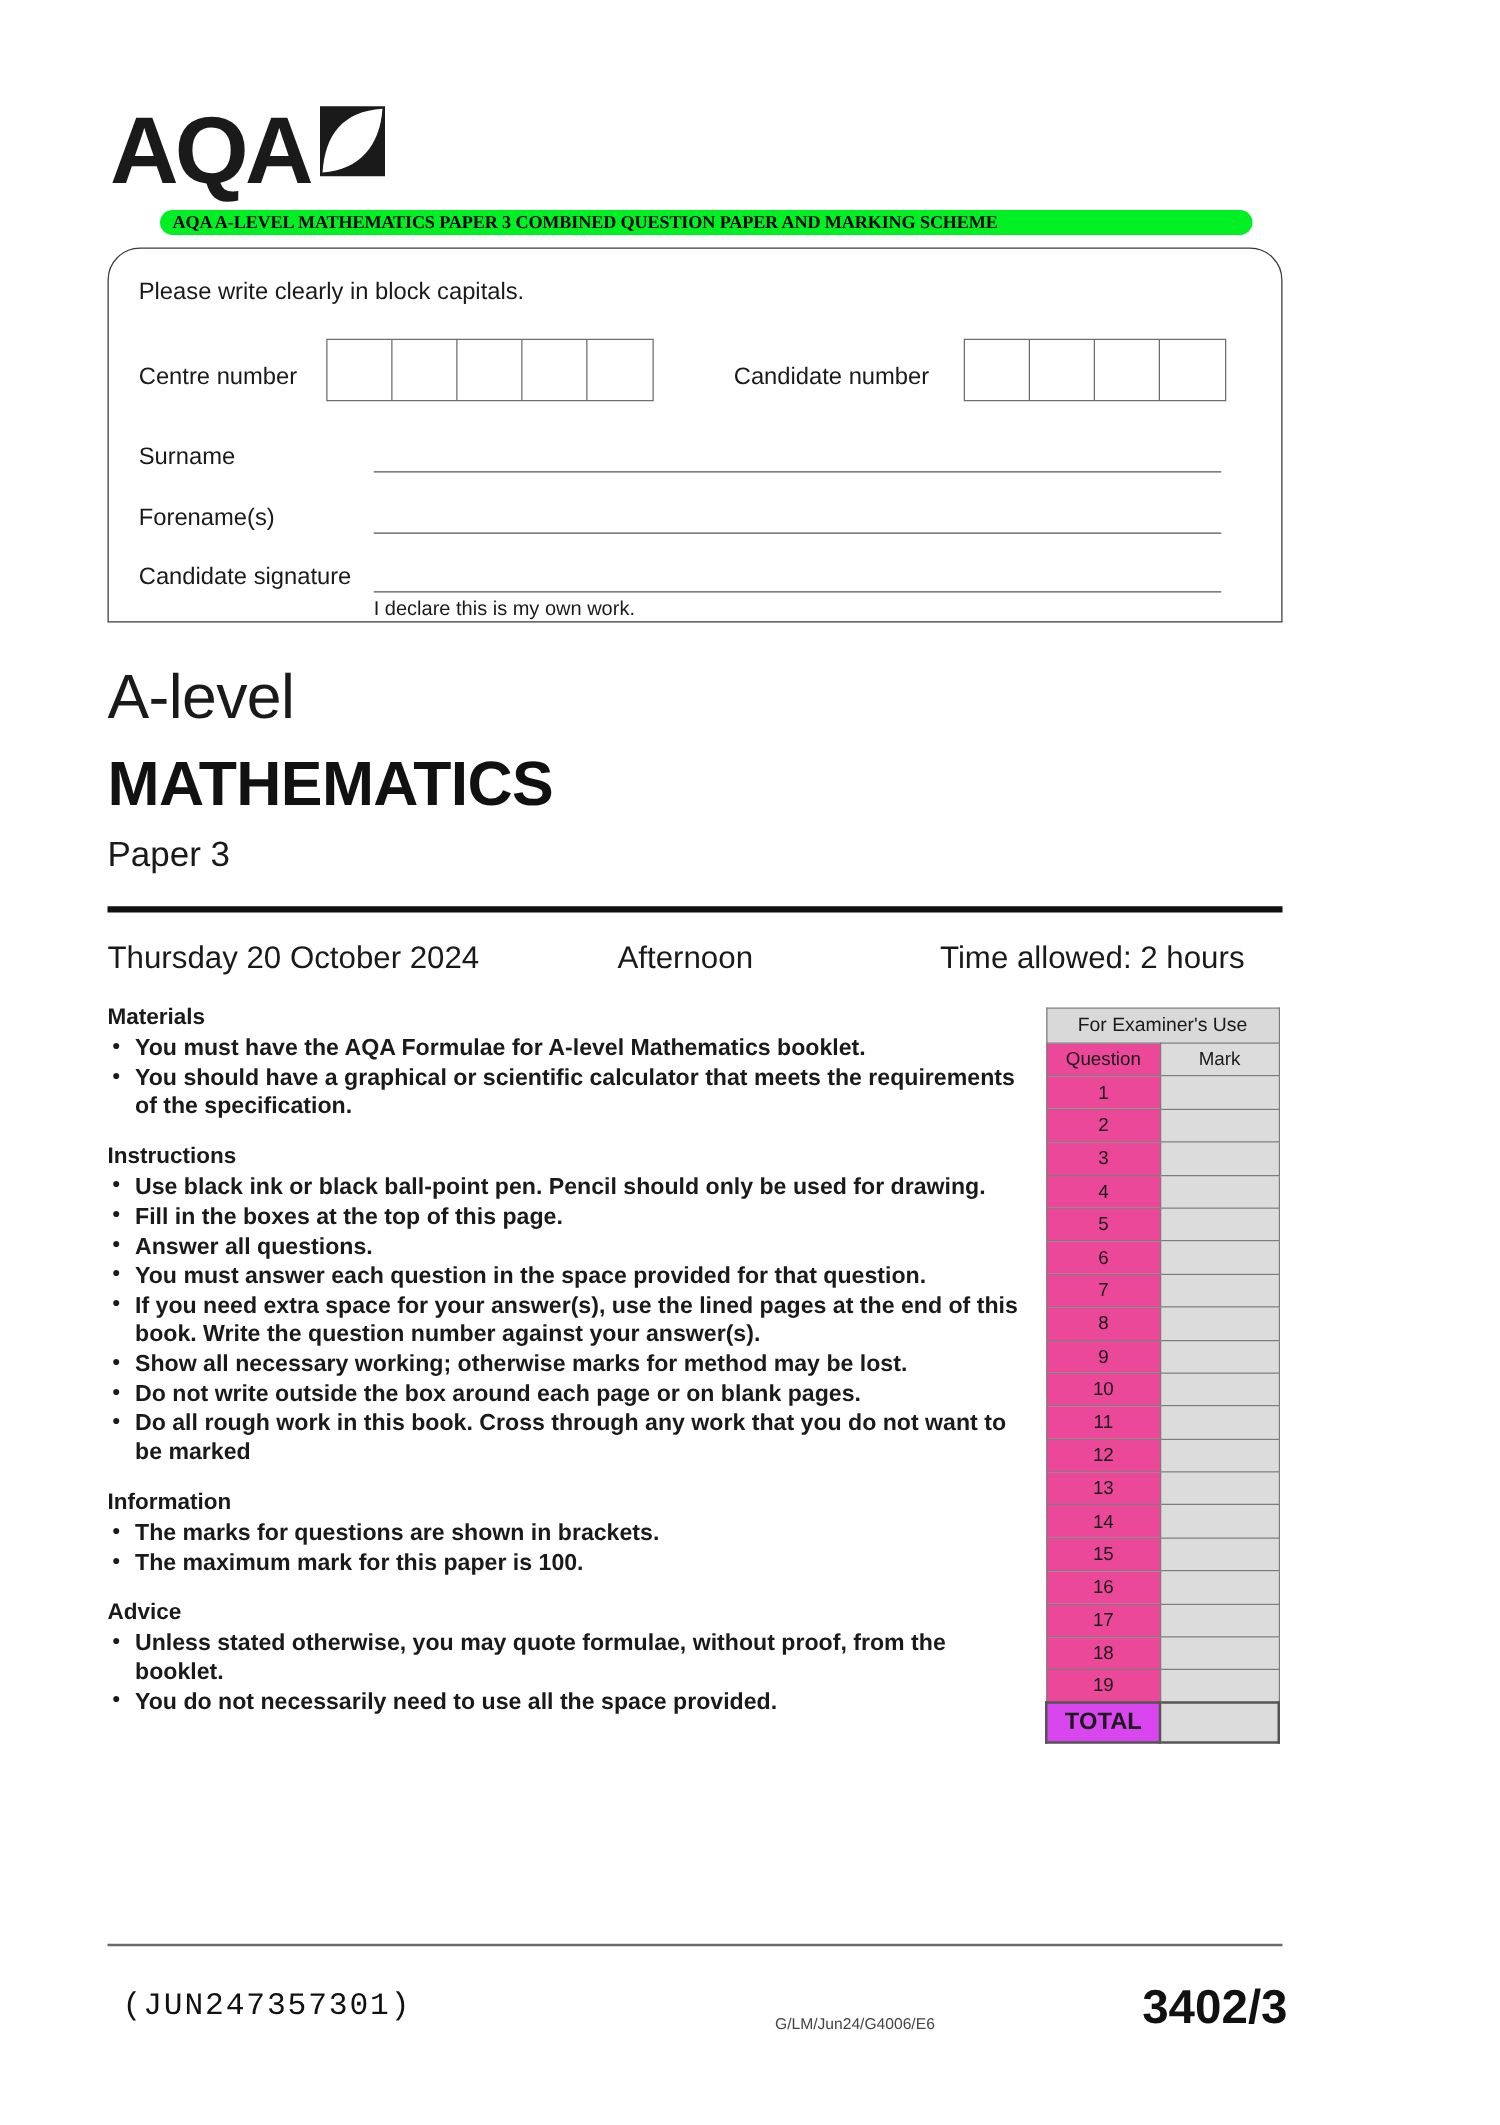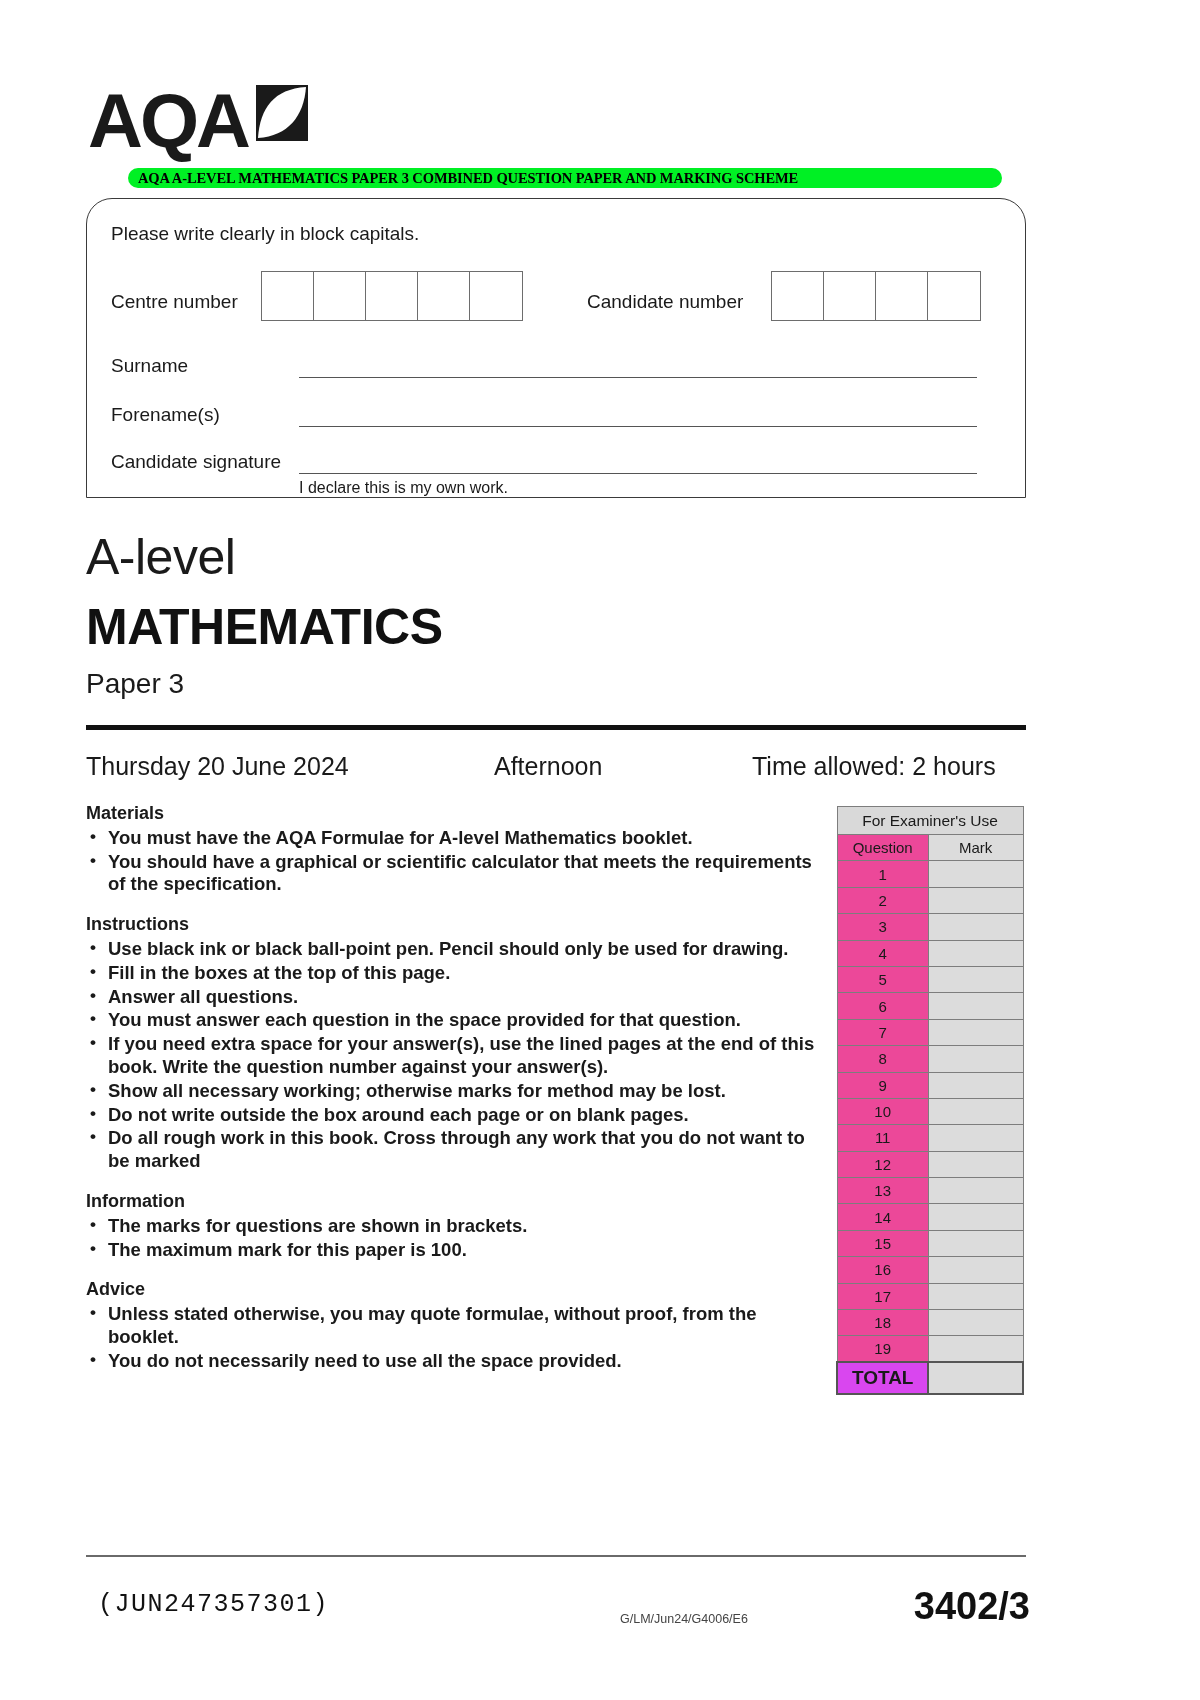--- a/index.html
+++ b/index.html
@@ -302,21 +302,21 @@
 
     <div class="declare" style="left:212px; top:280px;">I declare this is my own work.</div>
   </div>
 
   <div class="t-alevel">A-level</div>
   <div class="t-subject">MATHEMATICS</div>
   <div class="t-paper">Paper 3</div>
   <div class="thickrule"></div>
 
   <div class="daterow">
-    <span class="d-date">Thursday 20 June 2024</span>
+    <span class="d-date">Thursday 20 October 2024</span>
     <span class="d-session">Afternoon</span>
     <span class="d-time">Time allowed: 2 hours</span>
   </div>
 
   <div class="body-col">
     <div>
       <div class="sec-head">Materials</div>
       <ul class="pts">
         <li>You must have the AQA Formulae for A-level Mathematics booklet.</li>
         <li>You should have a graphical or scientific calculator that meets the requirements of the specification.</li>

